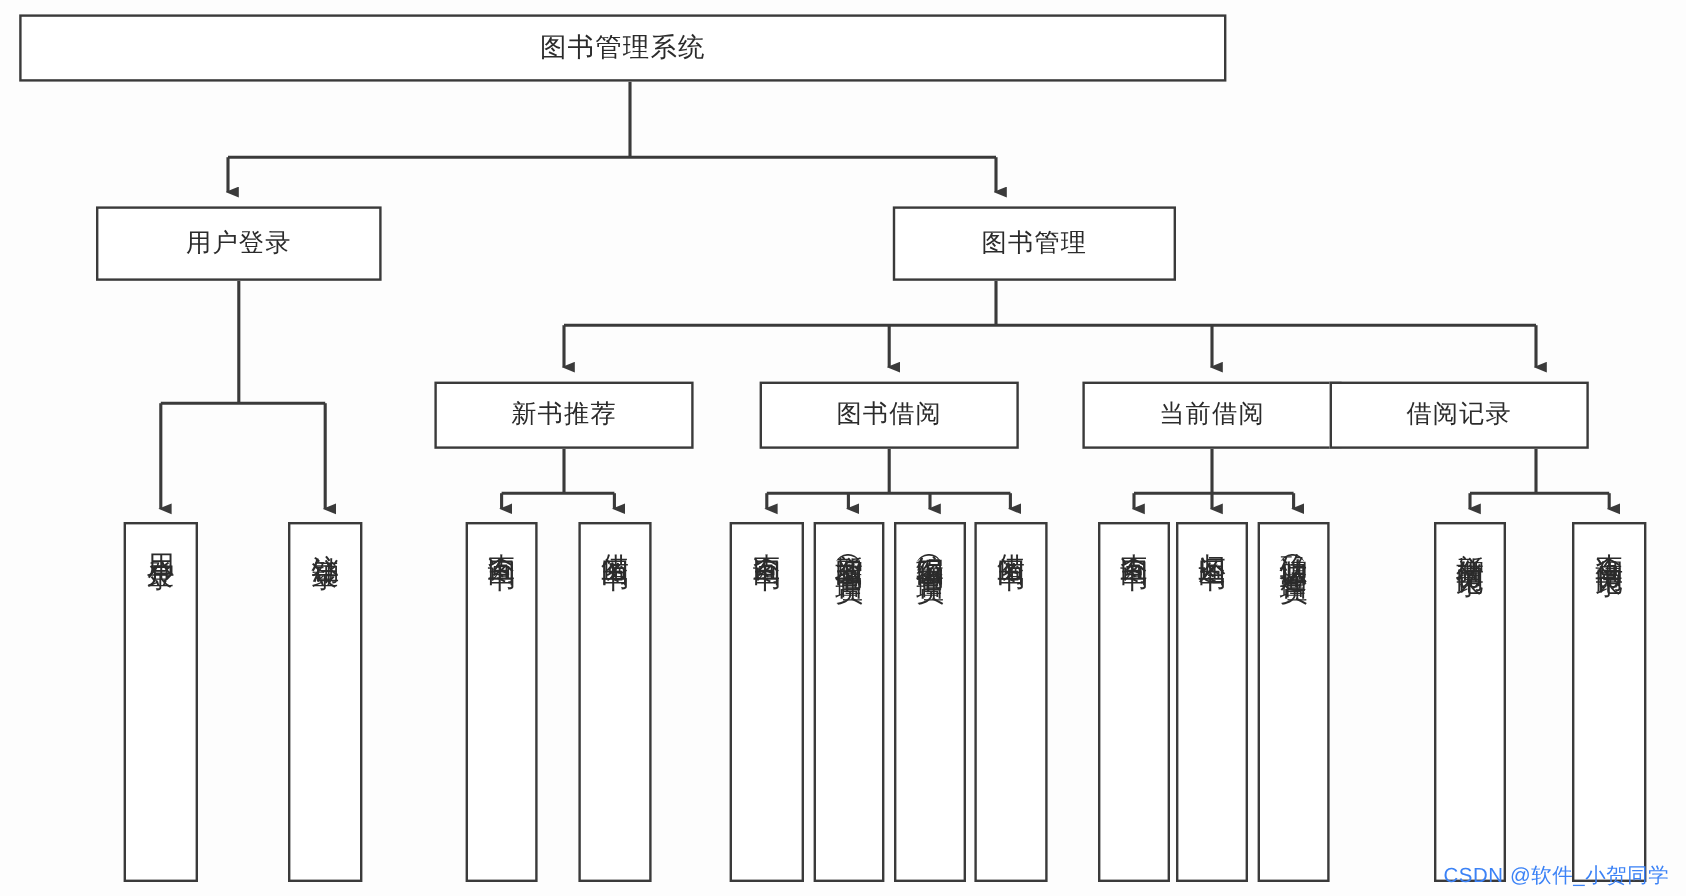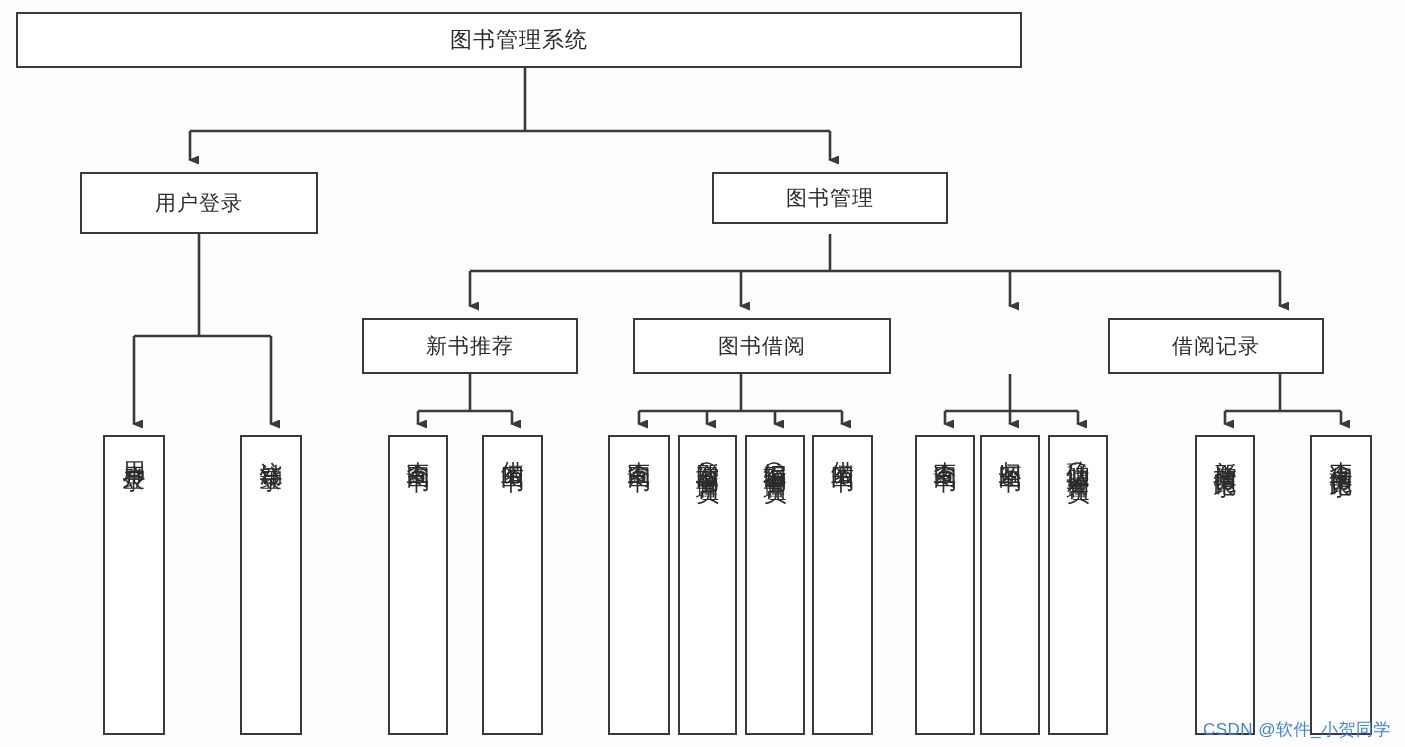--- a/index.html
+++ b/index.html
@@ -130,29 +130,32 @@
     </g>
   </svg>
 
   <div class="node-box node-h node-root" style="left:16px; top:12px; width:1006px; height:56px;">
     <span class="node-label">图书管理系统</span>
   </div>
 
   <div class="node-box node-h" style="left:80px; top:172px; width:238px; height:62px;">
     <span class="node-label">用户登录</span>
   </div>
-  <div class="node-box node-h" style="left:712px; top:172px; width:236px; height:52px;justify-content:center;">
+  <div class="node-box node-h" style="left:744px; top:172px; width:236px; height:62px;justify-content:center;">
     <span class="node-label">图书管理</span>
   </div>
 
   <div class="node-box node-h" style="left:362px; top:318px; width:216px; height:56px;">
     <span class="node-label">新书推荐</span>
   </div>
-  <div class="node-box node-h" style="left:633px; top:318px; width:258px; height:56px;">
+  <div class="node-box node-h" style="left:633px; top:318px; width:216px; height:56px;">
     <span class="node-label">图书借阅</span>
+  </div>
+  <div class="node-box node-h" style="left:902px; top:318px; width:216px; height:56px;">
+    <span class="node-label">当前借阅</span>
   </div>
   <div class="node-box node-h" style="left:1108px; top:318px; width:216px; height:56px;">
     <span class="node-label">借阅记录</span>
   </div>
 
   <div class="node-box node-v" style="left:103px; top:435px; width:62px; height:300px;">
     <span class="node-label">用户登录</span>
   </div>
   <div class="node-box node-v" style="left:240px; top:435px; width:62px; height:300px;">
     <span class="node-label">注销登录</span>

